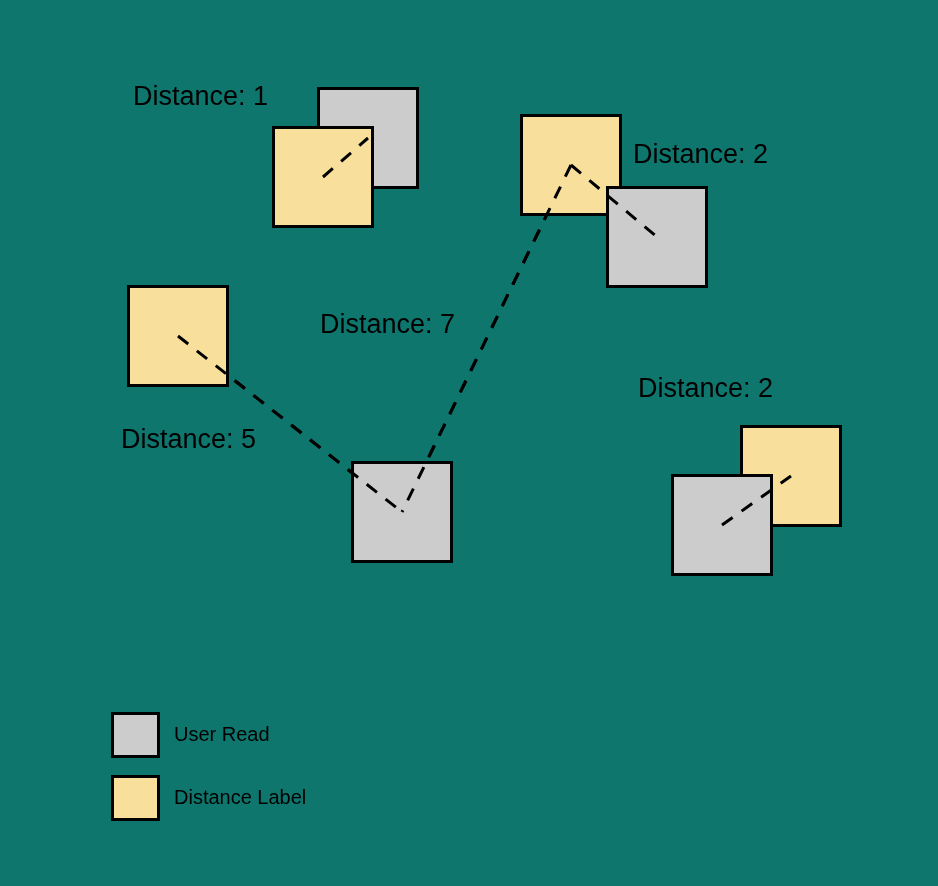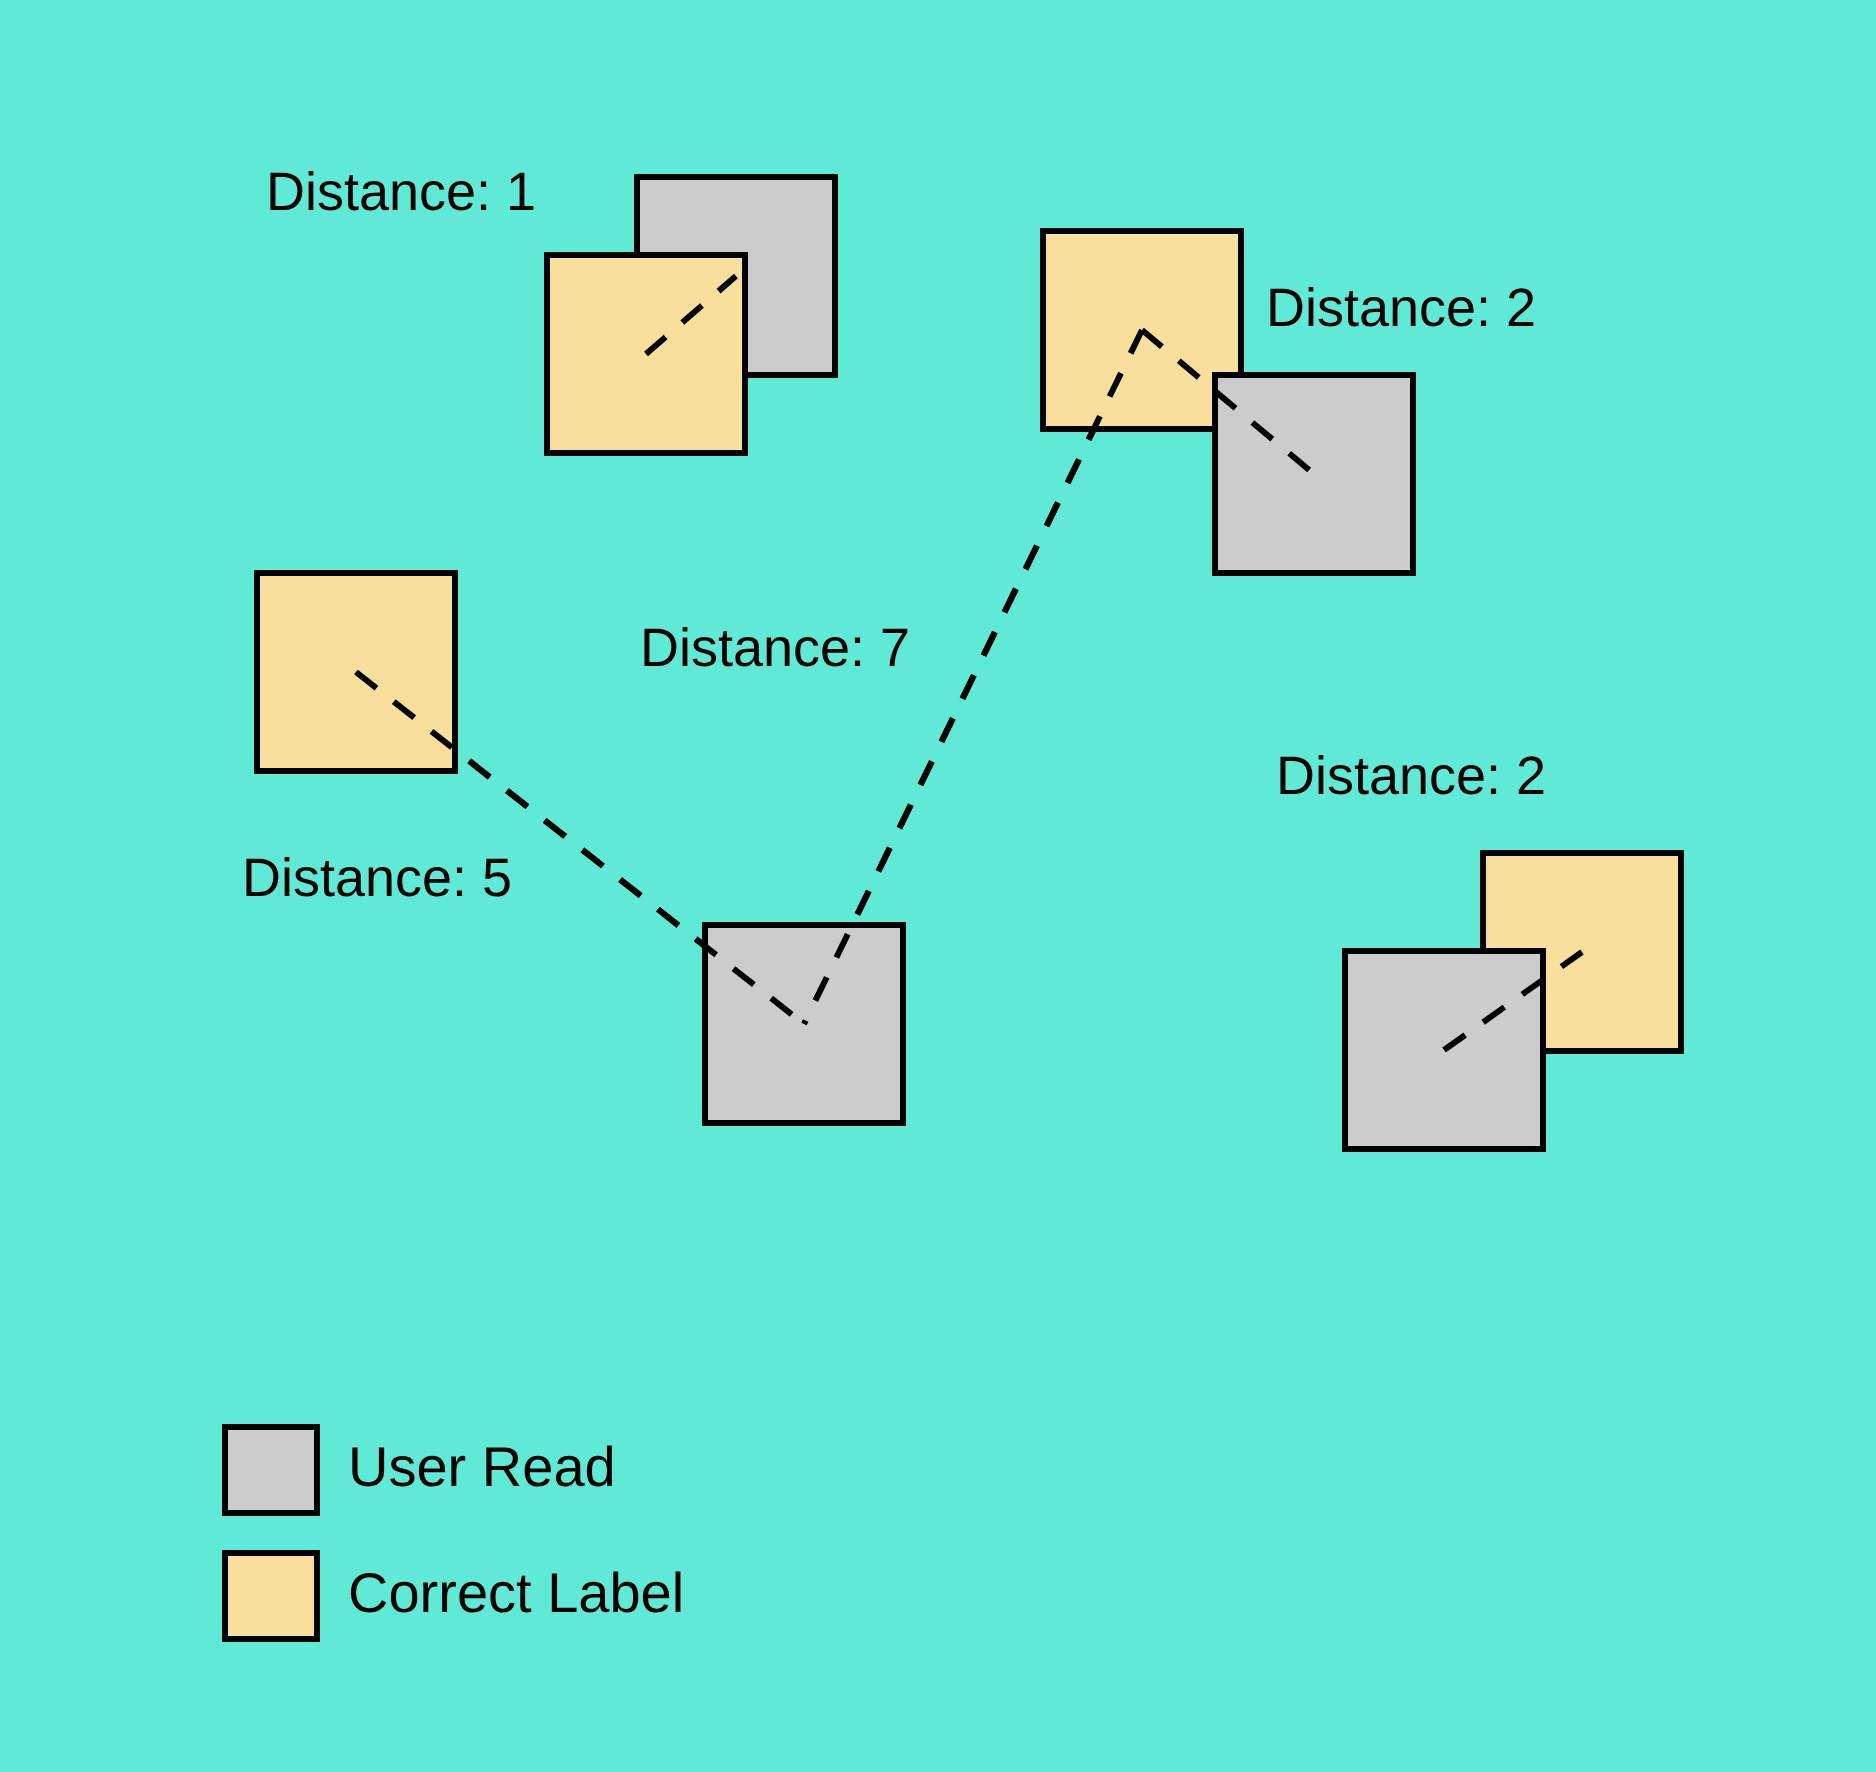--- a/index.html
+++ b/index.html
@@ -7,21 +7,21 @@
     padding: 0;
     background: #ffffff;
   }
   body {
     font-family: "Liberation Sans", sans-serif;
   }
   #canvas {
     position: relative;
     width: 938px;
     height: 886px;
-    background: #5eead4;
+    background: #0f766e;
     overflow: hidden;
     text-align: center;
   }
   #edges {
     position: absolute;
     left: 0;
     top: 0;
     width: 938px;
     height: 886px;
     pointer-events: none;
@@ -59,21 +59,21 @@
     box-sizing: border-box;
     border: 3px solid #000000;
   }
   .legend-swatch.user-read { background: #cccccc; }
   .legend-swatch.correct-label { background: #f8df9c; }
   .legend-text {
     position: absolute;
     left: 63px;
     top: 7px;
     font-family: "Liberation Sans", sans-serif;
-    font-size: 28px;
+    font-size: 20px;
     line-height: 30px;
     color: #000000;
     white-space: nowrap;
   }
 </style>
 </head>
 <body>
 
 <div id="canvas">
 
@@ -111,17 +111,17 @@
       <div class="dist-label" style="left: 638px; top: 375px;">Distance: 2</div>
     </div>
 
   <div id="legend">
     <div class="legend-row">
       <span class="legend-swatch user-read"></span>
       <span class="legend-text">User Read</span>
     </div>
     <div class="legend-row">
       <span class="legend-swatch correct-label"></span>
-      <span class="legend-text">Correct Label</span>
+      <span class="legend-text">Distance Label</span>
     </div>
   </div>
 
 </div>
 
 </body></html>

